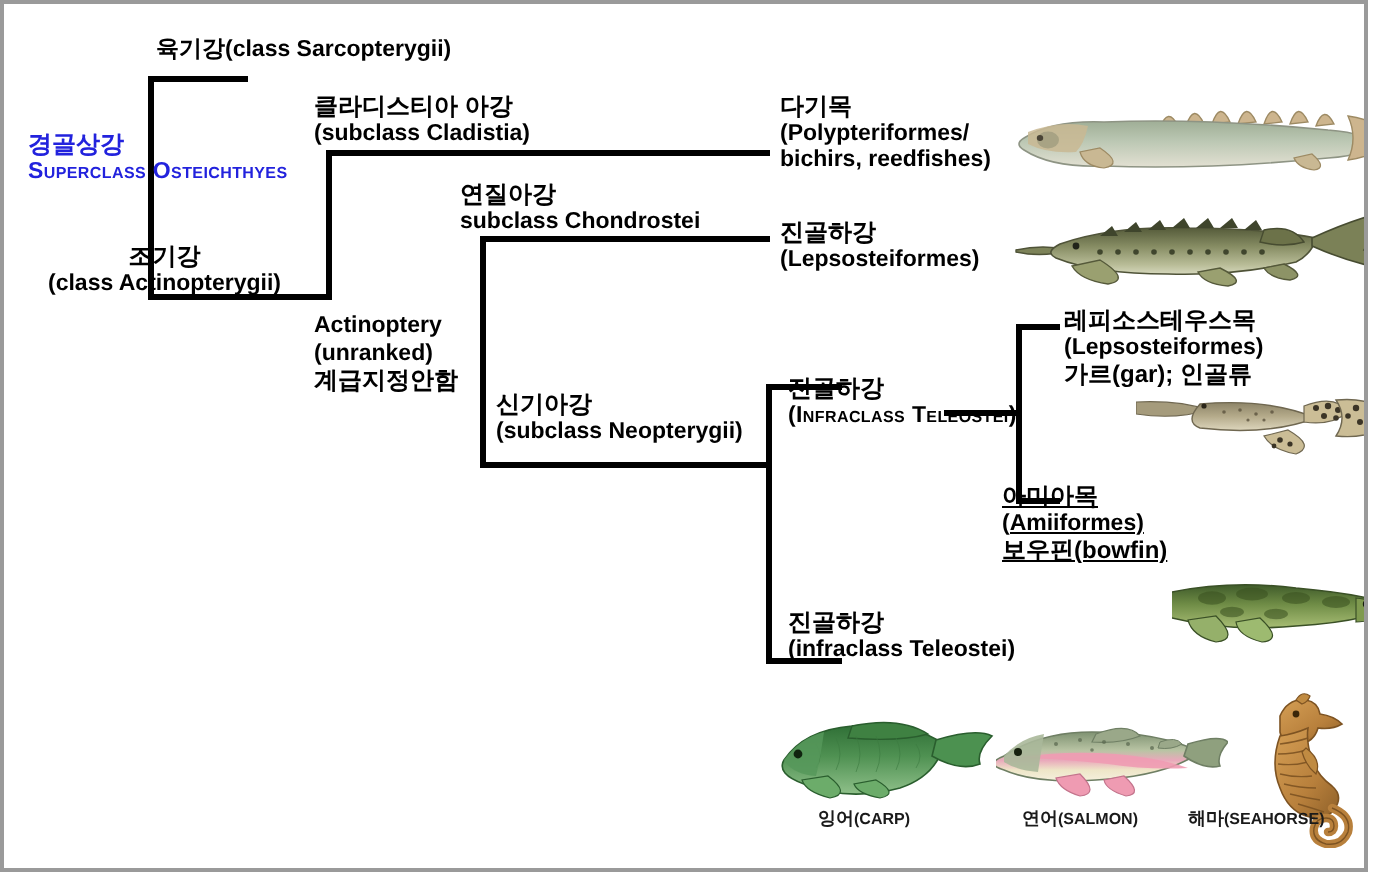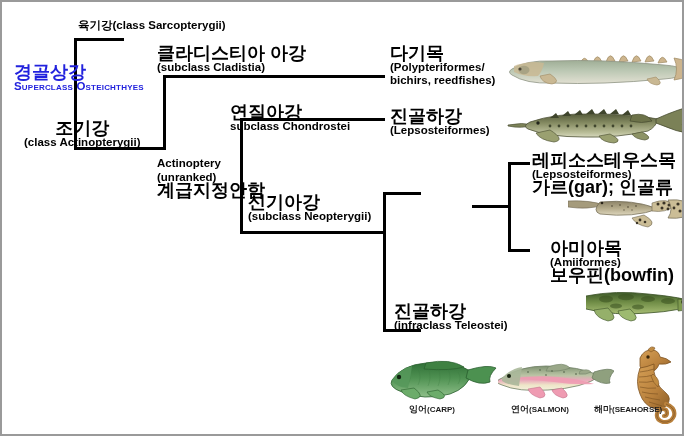--- a/index.html
+++ b/index.html
@@ -23,21 +23,21 @@
   .lbl {
     position: absolute;
     font-family: "Liberation Sans", sans-serif;
     font-size: 11.5px;
     line-height: 13.5px;
     color: #000000;
     white-space: nowrap;
   }
   .lbl .ko {
     font-weight: bold;
-    font-size: 18px;
+    font-size: 12px;
     display: block;
   }
   .lbl .la {
     font-weight: bold;
     font-size: 11.5px;
     display: block;
   }
   .lbl.blue, .lbl.blue .ko, .lbl.blue .la { color: #2222dd; }
   .smallcaps {
     font-variant: small-caps;
@@ -110,30 +110,34 @@
     <span class="ko">클라디스티아 아강</span>
     <span class="la">(subclass Cladistia)</span>
   </div>
 
   <div class="lbl" style="left:155px; top:155px;">
     <span class="la">Actinoptery</span>
     <span class="la">(unranked)</span>
     <span class="ko">계급지정안함</span>
   </div>
 
-  <div class="lbl" style="left:228px; top:104px;">
+  <div class="lbl" style="left:228px; top:89px;">
     <span class="ko">연질아강</span>
     <span class="la">subclass Chondrostei</span>
   </div>
 
   <div class="lbl" style="left:246px; top:194px;">
     <span class="ko">신기아강</span>
     <span class="la">(subclass Neopterygii)</span>
   </div>
 
+  <div class="lbl" style="left:392px; top:186px;">
+    <span class="ko">전골하강</span>
+    <span class="la smallcaps">(Infraclass Teleostei)</span>
+  </div>
 
   <div class="lbl" style="left:392px; top:303px;">
     <span class="ko">진골하강</span>
     <span class="la">(infraclass Teleostei)</span>
   </div>
 
   <div class="lbl" style="left:388px; top:45px;">
     <span class="ko">다기목</span>
     <span class="la">(Polypteriformes/</span>
     <span class="la">bichirs, reedfishes)</span>
@@ -143,21 +147,21 @@
     <span class="ko">진골하강</span>
     <span class="la">(Lepsosteiformes)</span>
   </div>
 
   <div class="lbl" style="left:530px; top:152px;">
     <span class="ko">레피소스테우스목</span>
     <span class="la">(Lepsosteiformes)</span>
     <span class="ko">가르(gar); 인골류</span>
   </div>
 
-  <div class="lbl" style="left:548px; top:240px;">
+  <div class="lbl" style="left:499px; top:240px;text-decoration:underline;">
     <span class="ko">아미아목</span>
     <span class="la">(Amiiformes)</span>
     <span class="ko">보우핀(bowfin)</span>
   </div>
 
   <div class="fish" style="left:504px; top:44px;">
     <svg width="190" height="42" viewBox="0 0 190 42">
       <defs>
         <linearGradient id="gBichir" x1="0" y1="0" x2="0" y2="1">
           <stop offset="0%" stop-color="#9fae96"></stop>

